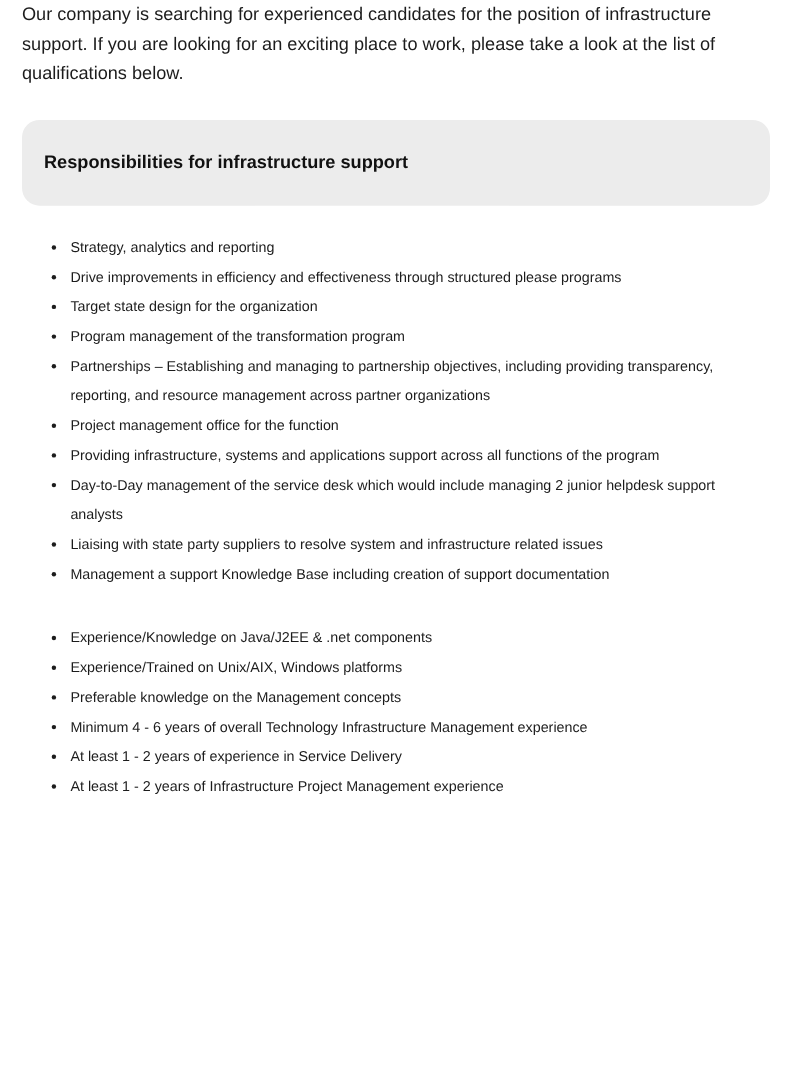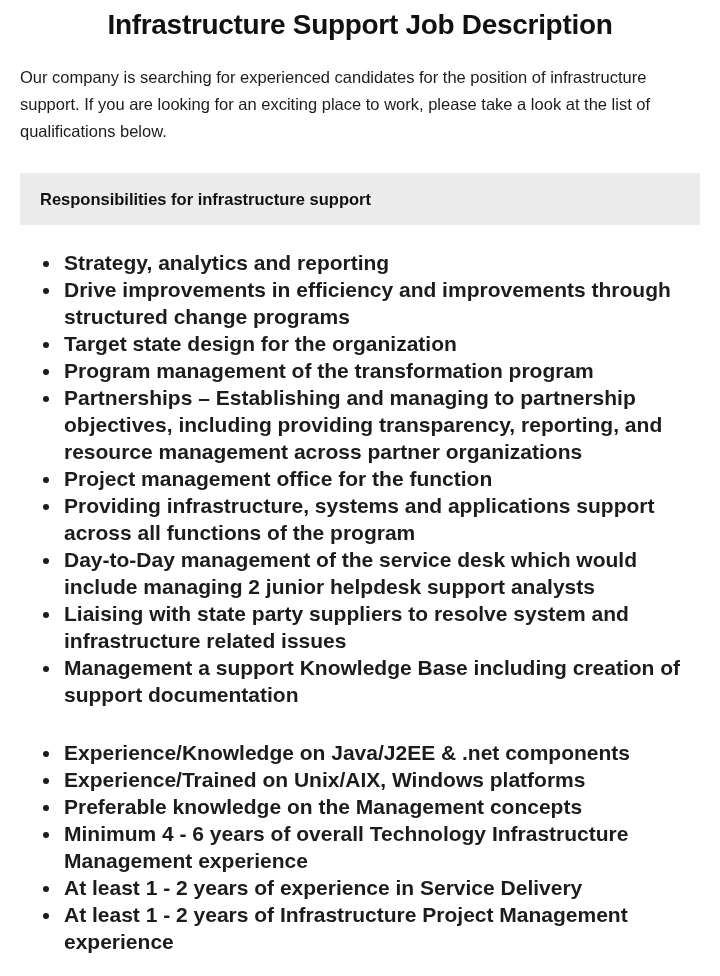--- a/index.html
+++ b/index.html
@@ -25,51 +25,50 @@
     p.intro {
       font-size: 16.5px;
       line-height: 27px;
       margin: 0 0 28px;
     }
     .section-heading {
       background: var(--section-heading-bg, #ececec);
       font-weight: 700;
       font-size: 16.5px;
       line-height: 18px;
-      padding: 17px 20px;
+      padding: 30px 20px;
       margin: 0;
       color: #111111;
+      border-radius: 16px;
     }
     ul.bullet-list {
       margin: 24px 0 31px;
       padding: 0 0 0 42px;
       list-style: disc;
     }
     ul.bullet-list li {
-      font-size: 21px;
+      font-size: 13px;
       line-height: 27px;
       padding-left: 2px;
-      font-weight: bold;
     }
     section { margin: 0; }
   </style>
 </head>
 <body>
 
 <main>
 
-  <h1 class="page-title">Infrastructure Support Job Description</h1>
 
   <p class="intro">Our company is searching for experienced candidates for the position of infrastructure support. If you are looking for an exciting place to work, please take a look at the list of qualifications below.</p>
 
   <section>
     <div class="section-heading">Responsibilities for infrastructure support</div>
     <ul class="bullet-list">
       <li>Strategy, analytics and reporting</li>
-      <li>Drive improvements in efficiency and improvements through structured change programs</li>
+      <li>Drive improvements in efficiency and effectiveness through structured please programs</li>
       <li>Target state design for the organization</li>
       <li>Program management of the transformation program</li>
       <li>Partnerships – Establishing and managing to partnership objectives, including providing transparency, reporting, and resource management across partner organizations</li>
       <li>Project management office for the function</li>
       <li>Providing infrastructure, systems and applications support across all functions of the program</li>
       <li>Day-to-Day management of the service desk which would include managing 2 junior helpdesk support analysts</li>
       <li>Liaising with state party suppliers to resolve system and infrastructure related issues</li>
       <li>Management a support Knowledge Base including creation of support documentation</li>
     </ul>
   </section>

